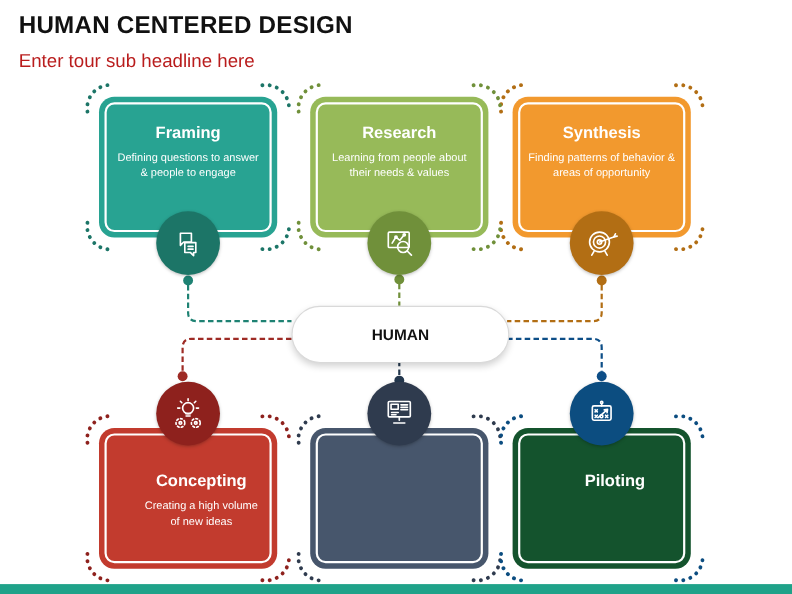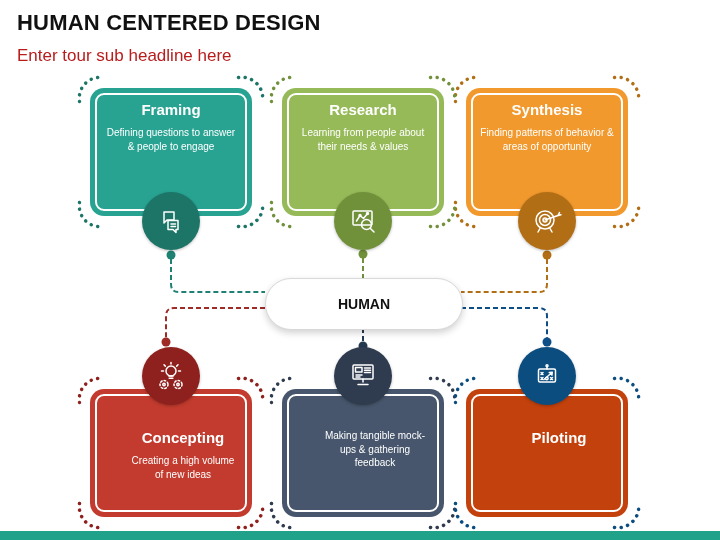--- a/index.html
+++ b/index.html
@@ -15,25 +15,25 @@
   .card{position:absolute;width:162px;height:128px;border-radius:14px;z-index:2;}
   .card .inner-outline{position:absolute;inset:5px;border:2px solid #fff;border-radius:9px;pointer-events:none;}
   .col0{left:90px;}.col1{left:282px;}.col2{left:466px;}
   .row-top{top:88px;}.row-bottom{top:389px;}
 
   .card0{background:#28A392;}.card0 .icon-circle{background:#1C7567;}
   .card1{background:#97BA59;}.card1 .icon-circle{background:#70903A;}
   .card2{background:#F2992E;}.card2 .icon-circle{background:#B26E14;}
   .card3{background:#C23B2E;}.card3 .icon-circle{background:#8E211D;}
   .card4{background:#47566C;}.card4 .icon-circle{background:#2F3B4E;}
-  .card5{background:#c2410c;}.card5 .icon-circle{background:#0C4D80;}
+  .card5{background:#14532d;}.card5 .icon-circle{background:#0C4D80;}
 
   .card-text{position:relative;height:100%;box-sizing:border-box;text-align:center;color:#fff;
          padding:0 13px;}
-  .row-top .card-text{padding-top:13px;}
+  .row-top .card-text{padding-top:24px;}
   .row-bottom .card-text{padding-top:40px;padding-left:37px;}
   .card-title{font-size:15px;font-weight:bold;margin-bottom:8px;}
   .card-desc{font-size:10px;line-height:1.35;}
 
   .icon-circle{position:absolute;left:52px;width:58px;height:58px;border-radius:50%;
          display:flex;align-items:center;justify-content:center;z-index:3;
          box-shadow:0 1px 3px rgba(0,0,0,.25);}
   .row-top .icon-circle{top:104px;}
   .row-bottom .icon-circle{top:-42px;}
   .icon-circle svg{display:block;}
@@ -181,21 +181,20 @@
     <svg class="corner-dots" viewBox="0 0 190 156">
       <g fill="none" stroke-width="3.5" stroke-linecap="round" stroke-dasharray="0.1 6.6" stroke="#2F3B4E">
         <path d="M3.5,27.5 A21,21 0 0 1 27.5,3.5"></path>
           <path d="M162.5,3.5 A21,21 0 0 1 186.5,27.5"></path>
         <path d="M3.5,128.5 A21,21 0 0 0 27.5,152.5"></path>
           <path d="M162.5,152.5 A21,21 0 0 0 186.5,128.5"></path>
       </g>
     </svg>
     <div class="inner-outline"></div>
     <div class="card-text">
-      <div class="card-desc">Making tangible mock-ups &amp; gathering feedback</div>
     </div>
     <div class="icon-circle">
       <svg width="34" height="34" viewBox="0 0 34 34" fill="none" stroke="#fff" stroke-width="1.5" stroke-linecap="round" stroke-linejoin="round">
         <rect x="7" y="6" width="20" height="14" rx="1"></rect>
         <rect x="9.5" y="8.5" width="6.5" height="4.5"></rect>
         <path d="M18.5 9 h6 M18.5 11.2 h6 M18.5 13.4 h6 M10 16 h6 M10 18 h4"></path>
         <path d="M17 20 v3 M12 25.5 h10"></path>
       </svg>
     </div>
   </div>

